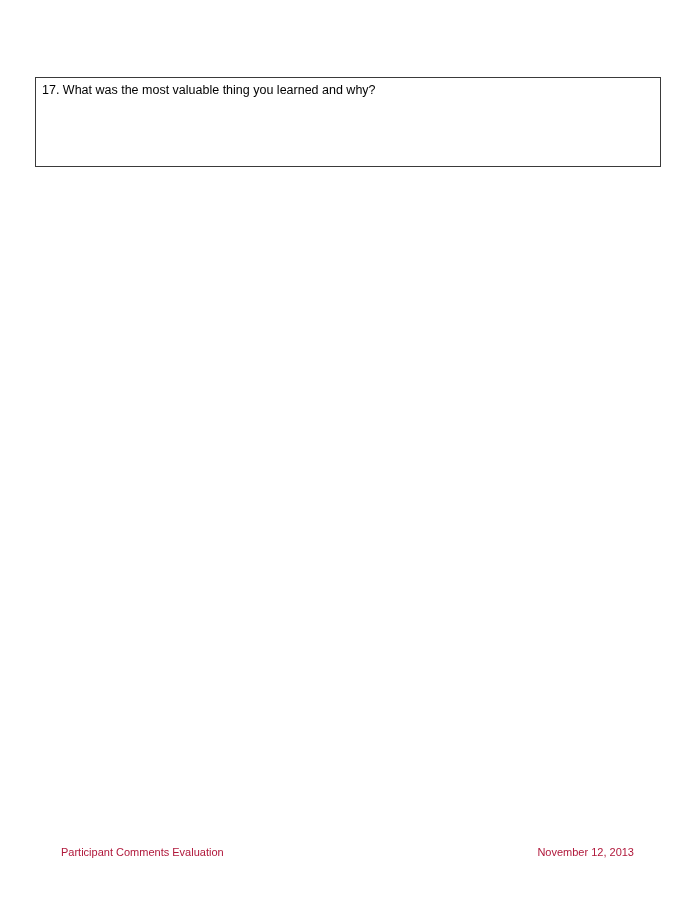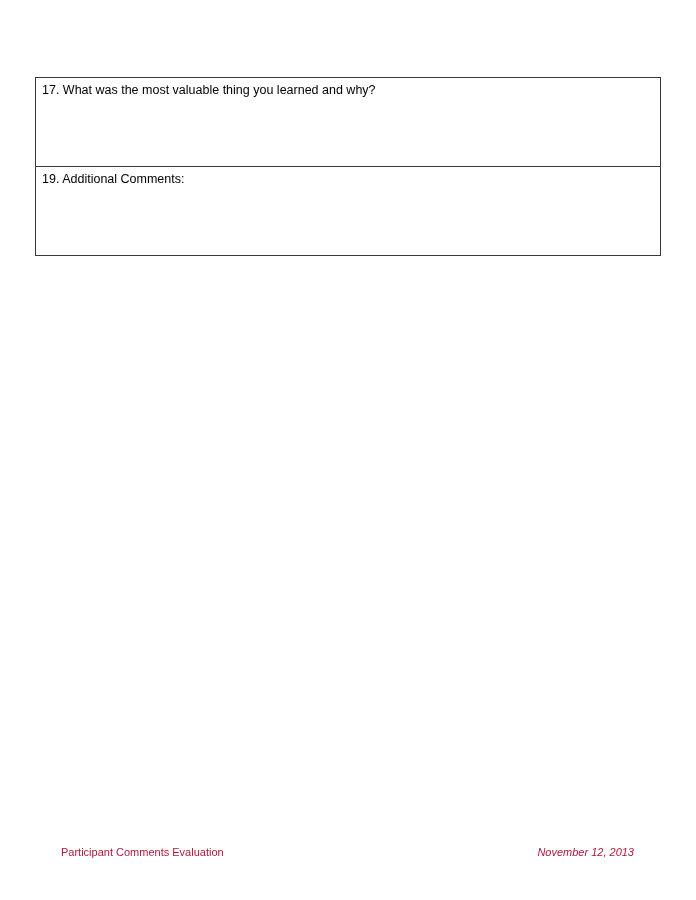--- a/index.html
+++ b/index.html
@@ -4,34 +4,29 @@
   <style>
     html, body { margin: 0; padding: 0; background: #ffffff; }
     body { width: 696px; height: 900px; position: relative; overflow: hidden;
            font-family: "Liberation Sans", "DejaVu Sans", sans-serif; color: #000; }
     .form-table { position: absolute; left: 35px; top: 77px; width: 626px;
                   border-collapse: collapse; }
     .form-table td { border: 1px solid #3a3a3a; height: 89px; vertical-align: top;
                      padding: 5px 6px 0 6px; font-size: 12.5px; line-height: 15px; box-sizing: border-box; }
     .footer { position: absolute; top: 846px; font-size: 11px; color: #b0173a; }
     .footer-left { left: 61px; }
-    .footer-right { right: 62px; font-style: italic; }
+    .footer-right { right: 62px; }
   </style>
 </head>
 <body>
 
 <table class="form-table">
   <tbody>
       <tr>
     <td>
       <span>17.  What was the most valuable thing you learned and why?</span>
     </td>
   </tr>
-  <tr>
-    <td>
-      <span>19. Additional Comments:</span>
-    </td>
-  </tr>
 </tbody>
   </table>
 
 <div class="footer footer-left">Participant Comments Evaluation</div>
 <div class="footer footer-right">November 12, 2013</div>
 
 </body></html>

